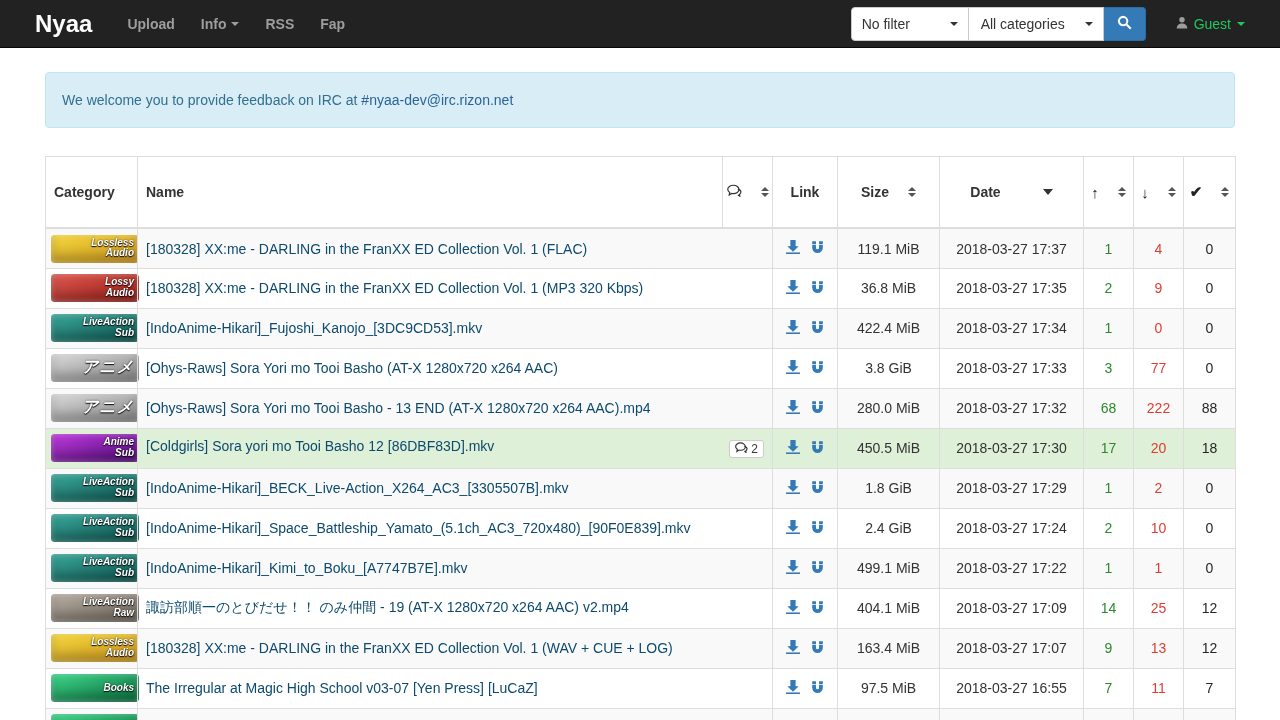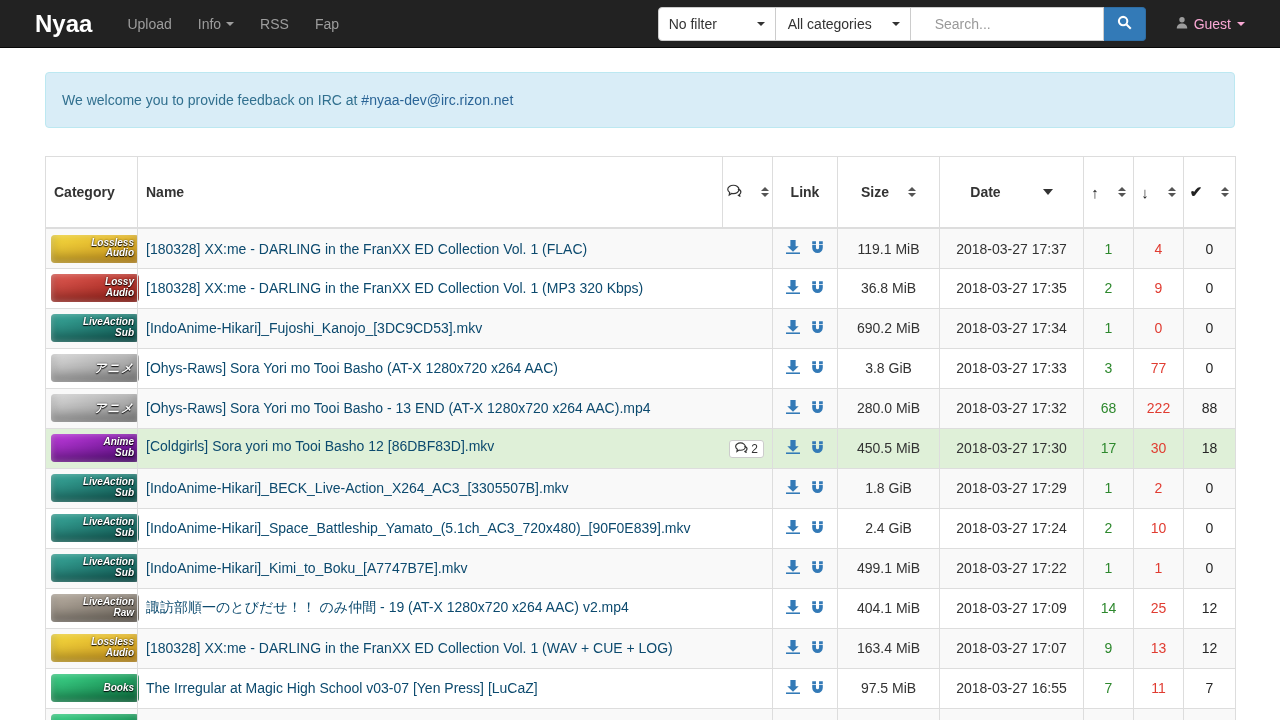--- a/index.html
+++ b/index.html
@@ -8,21 +8,21 @@
     width:1280px; height:720px; overflow:hidden;
     background:#fff; color:#333;
     font-family:"Liberation Sans", sans-serif; font-size:14px;
   }
   
   .navbar {
     height:48px; background:#222; border-bottom:1px solid #080808;
     display:flex; align-items:center; padding:0 35px;
   }
   .brand { color:#fff; font-size:24px; font-weight:bold; text-decoration:none; margin-right:22px; cursor:pointer; }
-  .nav-links { display:flex; align-items:center; height:100%; }
+  .nav-links { display:flex; align-items:center; height:100%;font-weight:bold; }
   .nav-link { color:#9d9d9d; text-decoration:none; padding:0 13px; height:100%; display:flex; align-items:center; gap:5px; cursor:pointer; }
   .caret { display:inline-block; width:0; height:0; border-left:4px solid transparent; border-right:4px solid transparent; border-top:4px solid currentColor; }
   .nav-right { margin-left:auto; display:flex; align-items:center; }
   .search-group { display:flex; align-items:stretch; height:34px; }
   .ctrl {
     background:#fff; border:1px solid #ccc; color:#333;
     display:flex; align-items:center; padding:0 10px; gap:8px; cursor:pointer;
   }
   .ctrl + .ctrl, .ctrl + .search-input-wrap { margin-left:-1px;padding-left:12px; }
   .ctrl-first { border-radius:4px 0 0 4px; }
@@ -32,21 +32,21 @@
   .search-input-wrap { width:194px; background:#fff; border:1px solid #ccc; display:flex; }
   .search-input-wrap input {
     border:none; outline:none; width:100%; padding:0 12px;
     font-family:"Liberation Sans", sans-serif; font-size:14px; color:#555;
   }
   .search-input-wrap input::placeholder { color:#999; }
   .search-btn {
     width:42px; background:#337ab7; border:1px solid #2e6da4; border-left:none;
     border-radius:0 4px 4px 0; display:flex; align-items:center; justify-content:center; cursor:pointer;
   }
-  .user-menu { color:#f9a8d4; margin-left:30px; display:flex; align-items:center; gap:6px; cursor:pointer; }
+  .user-menu { color:#22c55e; margin-left:30px; display:flex; align-items:center; gap:6px; cursor:pointer; }
   
   .container { width:1190px; margin:0 auto; }
   
   .banner {
     margin:24px 0 28px; padding:13px 16px;
     background:#d9edf7; border:1px solid #bce8f1; border-radius:4px; color:#31708f;
   }
   .banner p { margin:4px 0; line-height:1.45; }
   .banner a { color:#2a6496; text-decoration:none; cursor:pointer; }
   
@@ -66,21 +66,21 @@
   
   .cat-cell { padding:5px; }
   .cat-icon {
     width:88px; height:28px; border-radius:4px; margin:0 auto; cursor:pointer;
     display:flex; flex-direction:column; align-items:flex-end; justify-content:center;
     padding:1px 5px 2px 2px; overflow:hidden;
     font-size:10px; font-weight:bold; font-style:italic; color:#fff; line-height:1.05;
     text-shadow:0 1px 1px rgba(0,0,0,.9), 0 0 2px rgba(0,0,0,.7);
     box-shadow:inset 0 0 6px rgba(255,255,255,.35), inset 0 -8px 12px rgba(0,0,0,.25);
   }
-  .cat-icon.jp { font-size:12px; letter-spacing:1px; }
+  .cat-icon.jp { font-size:16px; letter-spacing:1px; }
   .name-cell { text-align:left; white-space:nowrap; overflow:hidden; text-overflow:ellipsis; }
   .name-link { color:#0c4a6e; text-decoration:none; cursor:pointer; }
   .com-badge {
     float:right; display:inline-flex; align-items:center; gap:3px;
     background:#fff; border:1px solid #ccc; border-radius:3px;
     padding:1px 5px; font-size:12px; color:#333; cursor:pointer; margin-top:2px;
   }
   .link-cell a { margin:0 4px; cursor:pointer; display:inline-block; }
   .seed { color:#2d882d; }
   .leech { color:#e03c31; }
@@ -108,23 +108,20 @@
   </div>
   <div class="nav-right">
     <div class="search-group">
       <div class="ctrl ctrl-first ctrl-filter">
         <span>No filter</span>
         <span class="caret"></span>
       </div>
       <div class="ctrl ctrl-cat">
         <span>All categories</span>
         <span class="caret"></span>
-      </div>
-      <div class="search-input-wrap">
-        <input type="text" placeholder="Search..." style="">
       </div>
       <button class="search-btn">
         <span>
           <svg width="15" height="15" viewBox="0 0 16 16" fill="none" stroke="#fff" stroke-width="2.2">
               <circle cx="6.5" cy="6.5" r="4.5"></circle>
               <path d="M10.2 10.2l4.5 4.5"></path>
             </svg>
         </span>
       </button>
     </div>
@@ -300,21 +297,21 @@
                 <path d="M5 0h6v7h3.5L8 13.5 1.5 7H5z"></path>
                 <path d="M0 14.2h16V16H0z"></path>
               </svg>
       </a>
       <a>
         <svg width="13" height="14" viewBox="0 0 16 16" fill="#337ab7">
                 <path d="M1.5 1h4.6v3.2H1.5zM9.9 1h4.6v3.2H9.9zM1.5 5.2h4.6V9a1.9 1.9 0 0 0 3.8 0V5.2h4.6V9A6.5 6.5 0 0 1 1.5 9z"></path>
               </svg>
       </a>
     </td>
-    <td class="size-cell">690.2 MiB</td>
+    <td class="size-cell">422.4 MiB</td>
     <td class="date-cell">2018-03-27 17:34</td>
     <td class="seed">1</td>
     <td class="leech">0</td>
     <td class="comp">0</td>
   </tr>
         <tr>
     <td class="cat-cell">
             <a class="cat-icon jp" style="background: linear-gradient(160deg, rgb(217, 217, 217), rgb(140, 140, 140));">
               <span>アニメ</span>
             </a>
@@ -399,21 +396,21 @@
       </a>
       <a>
         <svg width="13" height="14" viewBox="0 0 16 16" fill="#337ab7">
                 <path d="M1.5 1h4.6v3.2H1.5zM9.9 1h4.6v3.2H9.9zM1.5 5.2h4.6V9a1.9 1.9 0 0 0 3.8 0V5.2h4.6V9A6.5 6.5 0 0 1 1.5 9z"></path>
               </svg>
       </a>
     </td>
     <td class="size-cell">450.5 MiB</td>
     <td class="date-cell">2018-03-27 17:30</td>
     <td class="seed">17</td>
-    <td class="leech">30</td>
+    <td class="leech">20</td>
     <td class="comp">18</td>
   </tr>
         <tr class="striped">
     <td class="cat-cell">
             <a class="cat-icon" style="background: linear-gradient(160deg, rgb(58, 167, 154), rgb(12, 86, 80));">
               <span>LiveAction</span>
               <span>Sub</span>
             </a>
           </td>
     <td class="name-cell" colspan="2">

